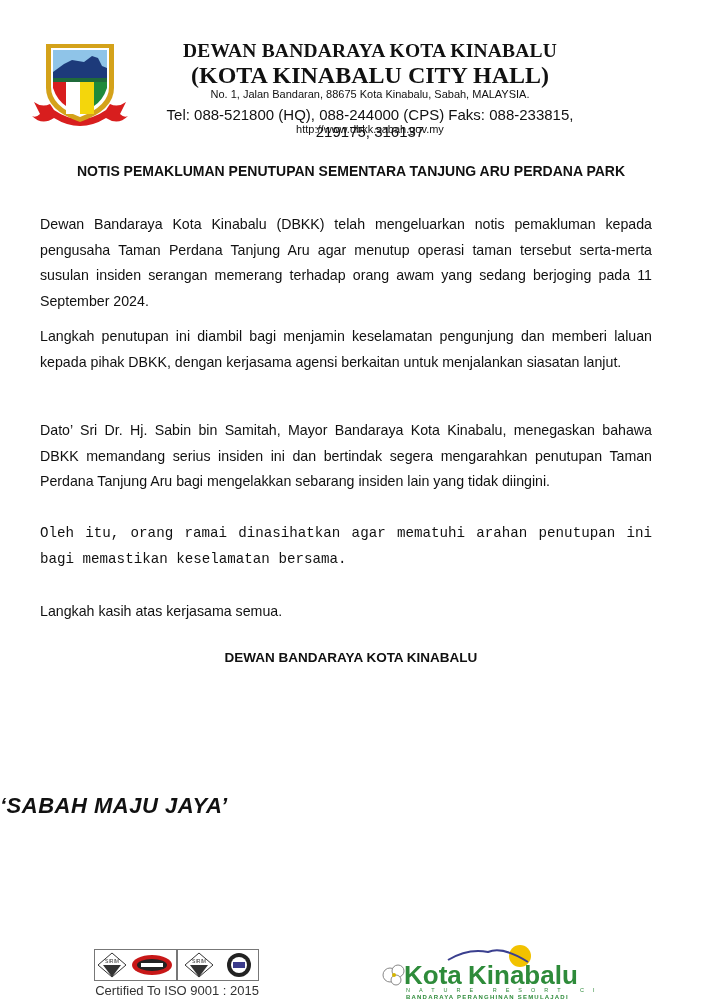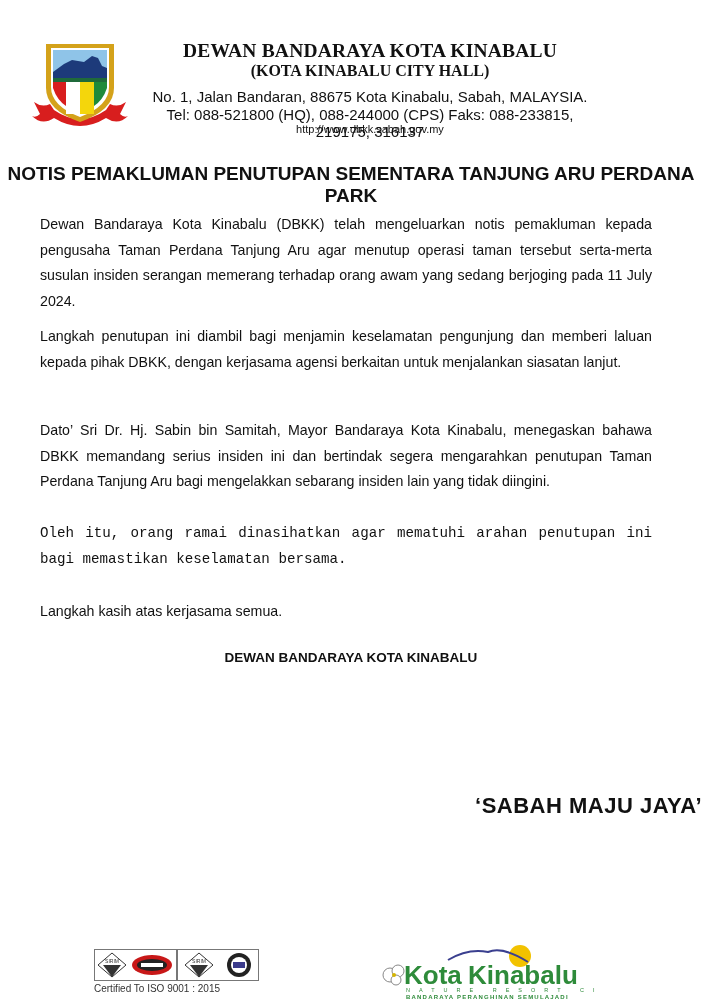--- a/index.html
+++ b/index.html
@@ -1,35 +1,35 @@
 <!DOCTYPE html>
 <html><head>
   <meta charset="utf-8">
   <style>
     html, body { margin:0; padding:0; background:#ffffff; }
     body { width:702px; height:1000px; position:relative; overflow:hidden; color:#111; font-family:"Liberation Sans", sans-serif; }
     .logo { position:absolute; left:28px; top:38px; width:104px; height:90px; }
     .hdr { position:absolute; left:150px; width:440px; text-align:center; }
     .h1 { top:40px; font-family:"Liberation Serif", serif; font-weight:bold; font-size:19.5px; letter-spacing:0.2px; }
-    .h2 { top:62px; font-family:"Liberation Serif", serif; font-weight:bold; font-size:16px; }
-    .h3 { top:88px; font-size:15px; }
+    .h2 { top:62px; font-family:"Liberation Serif", serif; font-weight:bold; font-size:24px; }
+    .h3 { top:88px; font-size:11px; }
     .h4 { top:106px; font-size:15px; }
     .h5 { top:123px; font-size:11px; }
-    .title { position:absolute; left:0; width:702px; top:163px; text-align:center; font-weight:bold; font-size:19px; }
+    .title { position:absolute; left:0; width:702px; top:163px; text-align:center; font-weight:bold; font-size:14px; }
     .para { position:absolute; left:40px; width:612px; font-size:14.2px; line-height:25.5px; text-align:justify; }
     .p1 { top:212px; }
     .p2 { top:324px; }
     .p3 { top:418px; }
     .p4 { top:521px;font-family:Liberation Mono, monospace; }
     .p5 { top:599px; }
     .sign { position:absolute; left:0; width:702px; top:650px; text-align:center; font-weight:bold; font-size:13.5px; }
-    .motto { position:absolute; left:0; width:702px; top:793px; text-align:right; font-weight:bold; font-size:22px; letter-spacing:0.5px; }
+    .motto { position:absolute; left:0; width:702px; top:793px; text-align:left; font-weight:bold; font-size:22px; letter-spacing:0.5px;font-style:italic; }
     .certs { position:absolute; left:94px; top:949px; width:165px; height:32px; display:flex; }
     .cbox { flex:1; border:1px solid #777; display:flex; align-items:center; justify-content:space-around; }
-    .certtxt { position:absolute; left:94px; top:983px; width:165px; text-align:left; font-size:10px; color:#333; }
+    .certtxt { position:absolute; left:94px; top:983px; width:165px; text-align:right; font-size:13px; color:#333; }
     .kk { position:absolute; left:378px; top:940px; width:220px; height:60px; }
   </style>
 </head>
 <body>
 
 <svg class="logo" viewBox="0 0 104 90">
   <path d="M6 64 Q14 70 22 66 L26 72 Q52 90 78 72 L82 66 Q90 70 98 64 L92 76 Q96 80 100 78 Q90 88 78 80 Q52 96 26 80 Q14 88 4 78 Q8 80 12 76 Z" fill="#d81e1e"></path>
   <path d="M18 6 L86 6 L86 50 Q86 72 52 84 Q18 72 18 50 Z" fill="#d4a21a"></path>
   <path d="M23 10 L81 10 L81 49 Q81 68 52 79 Q23 68 23 49 Z" fill="#fff"></path>
   <rect x="25" y="12" width="54" height="30" fill="#8fc4e8"></rect>
@@ -42,21 +42,21 @@
 </svg>
 
 <div class="hdr h1">DEWAN BANDARAYA KOTA KINABALU</div>
 <div class="hdr h2">(KOTA KINABALU CITY HALL)</div>
 <div class="hdr h3">No. 1, Jalan Bandaran, 88675 Kota Kinabalu, Sabah, MALAYSIA.</div>
 <div class="hdr h4">Tel: 088-521800 (HQ), 088-244000 (CPS) Faks: 088-233815, 219175, 316137</div>
 <div class="hdr h5">http://www.dbkk.sabah.gov.my</div>
 
 <div class="title">NOTIS PEMAKLUMAN PENUTUPAN SEMENTARA TANJUNG ARU PERDANA PARK</div>
 
-<div class="para p1">Dewan Bandaraya Kota Kinabalu (DBKK) telah mengeluarkan notis pemakluman kepada pengusaha Taman Perdana Tanjung Aru agar menutup operasi taman tersebut serta-merta susulan insiden serangan memerang terhadap orang awam yang sedang berjoging pada 11 July 2024.</div>
+<div class="para p1">Dewan Bandaraya Kota Kinabalu (DBKK) telah mengeluarkan notis pemakluman kepada pengusaha Taman Perdana Tanjung Aru agar menutup operasi taman tersebut serta-merta susulan insiden serangan memerang terhadap orang awam yang sedang berjoging pada 11 September 2024.</div>
 <div class="para p2">Langkah penutupan ini diambil bagi menjamin keselamatan pengunjung dan memberi laluan kepada pihak DBKK, dengan kerjasama agensi berkaitan untuk menjalankan siasatan lanjut.</div>
 <div class="para p3">Dato’ Sri Dr. Hj. Sabin bin Samitah, Mayor Bandaraya Kota Kinabalu, menegaskan bahawa DBKK memandang serius insiden ini dan bertindak segera mengarahkan penutupan Taman Perdana Tanjung Aru bagi mengelakkan sebarang insiden lain yang tidak diingini.</div>
 <div class="para p4">Oleh itu, orang ramai dinasihatkan agar mematuhi arahan penutupan ini bagi memastikan keselamatan bersama.</div>
 <div class="para p5">Langkah kasih atas kerjasama semua.</div>
 
 <div class="sign">DEWAN BANDARAYA KOTA KINABALU</div>
 <div class="motto">‘SABAH MAJU JAYA’</div>
 
 <div class="certs">
   <div class="cbox">

